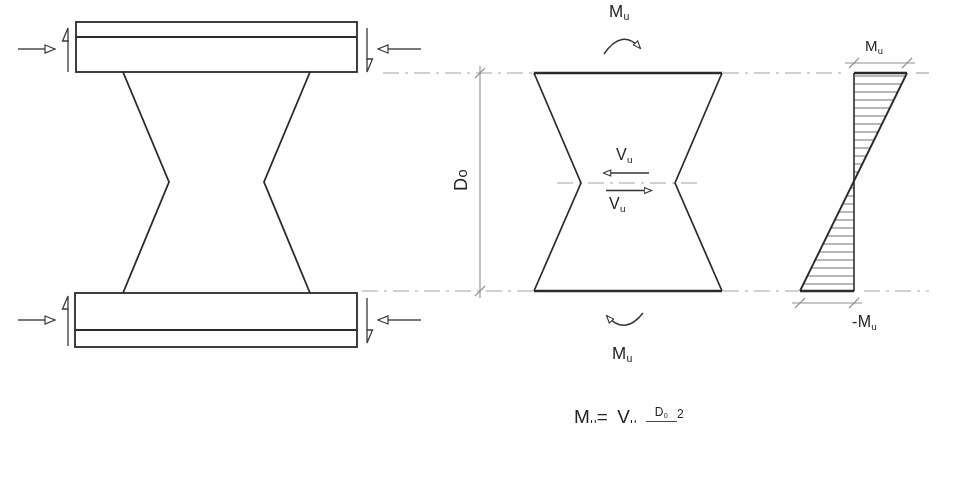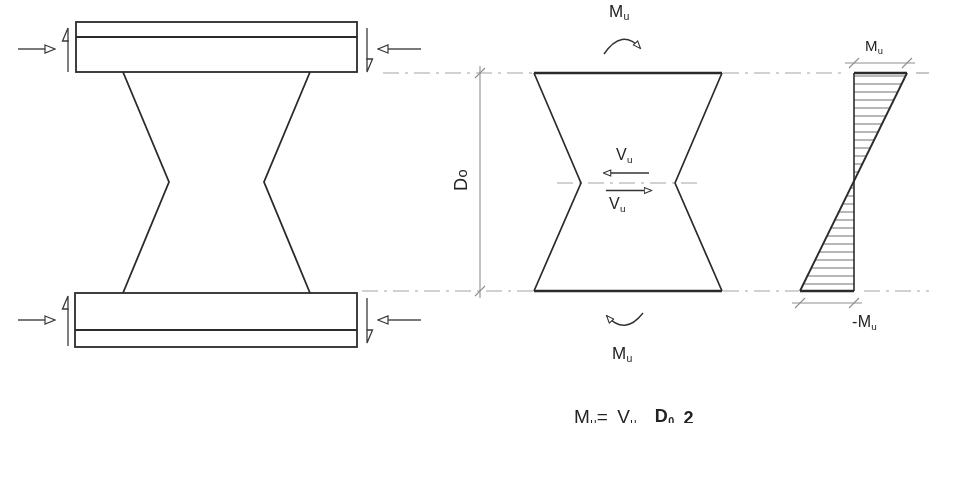--- a/index.html
+++ b/index.html
@@ -17,21 +17,21 @@
   .do-lbl{
     transform:rotate(-90deg);transform-origin:center center;font-size:18px;
   }
   .do-lbl .dimsub{font-size:0.82em;}
   .formula{
     position:absolute;left:574px;top:406px;display:flex;align-items:flex-start;
     font-size:19px;color:#232323;letter-spacing:0.3px;
   }
   .formula .sub{font-size:0.6em;vertical-align:-0.3em;}
   .f-gap{display:inline-block;width:9px;}
-  .frac{display:inline-flex;flex-direction:row;align-items:center;margin-left:9px;font-size:18px;font-weight:bold;}
+  .frac{display:inline-flex;flex-direction:row;align-items:center;margin-left:9px;font-size:12px;}
   .frac .num{padding:0 9px 1px 9px;border-bottom:1.5px solid #4a4a4a;line-height:1.15;}
   .frac .den{line-height:1.25;padding-top:1px;}
 </style>
 </head>
 <body>
 
 <div class="canvas">
 
   <svg width="967" height="477" viewBox="0 0 967 477">
     <defs>

